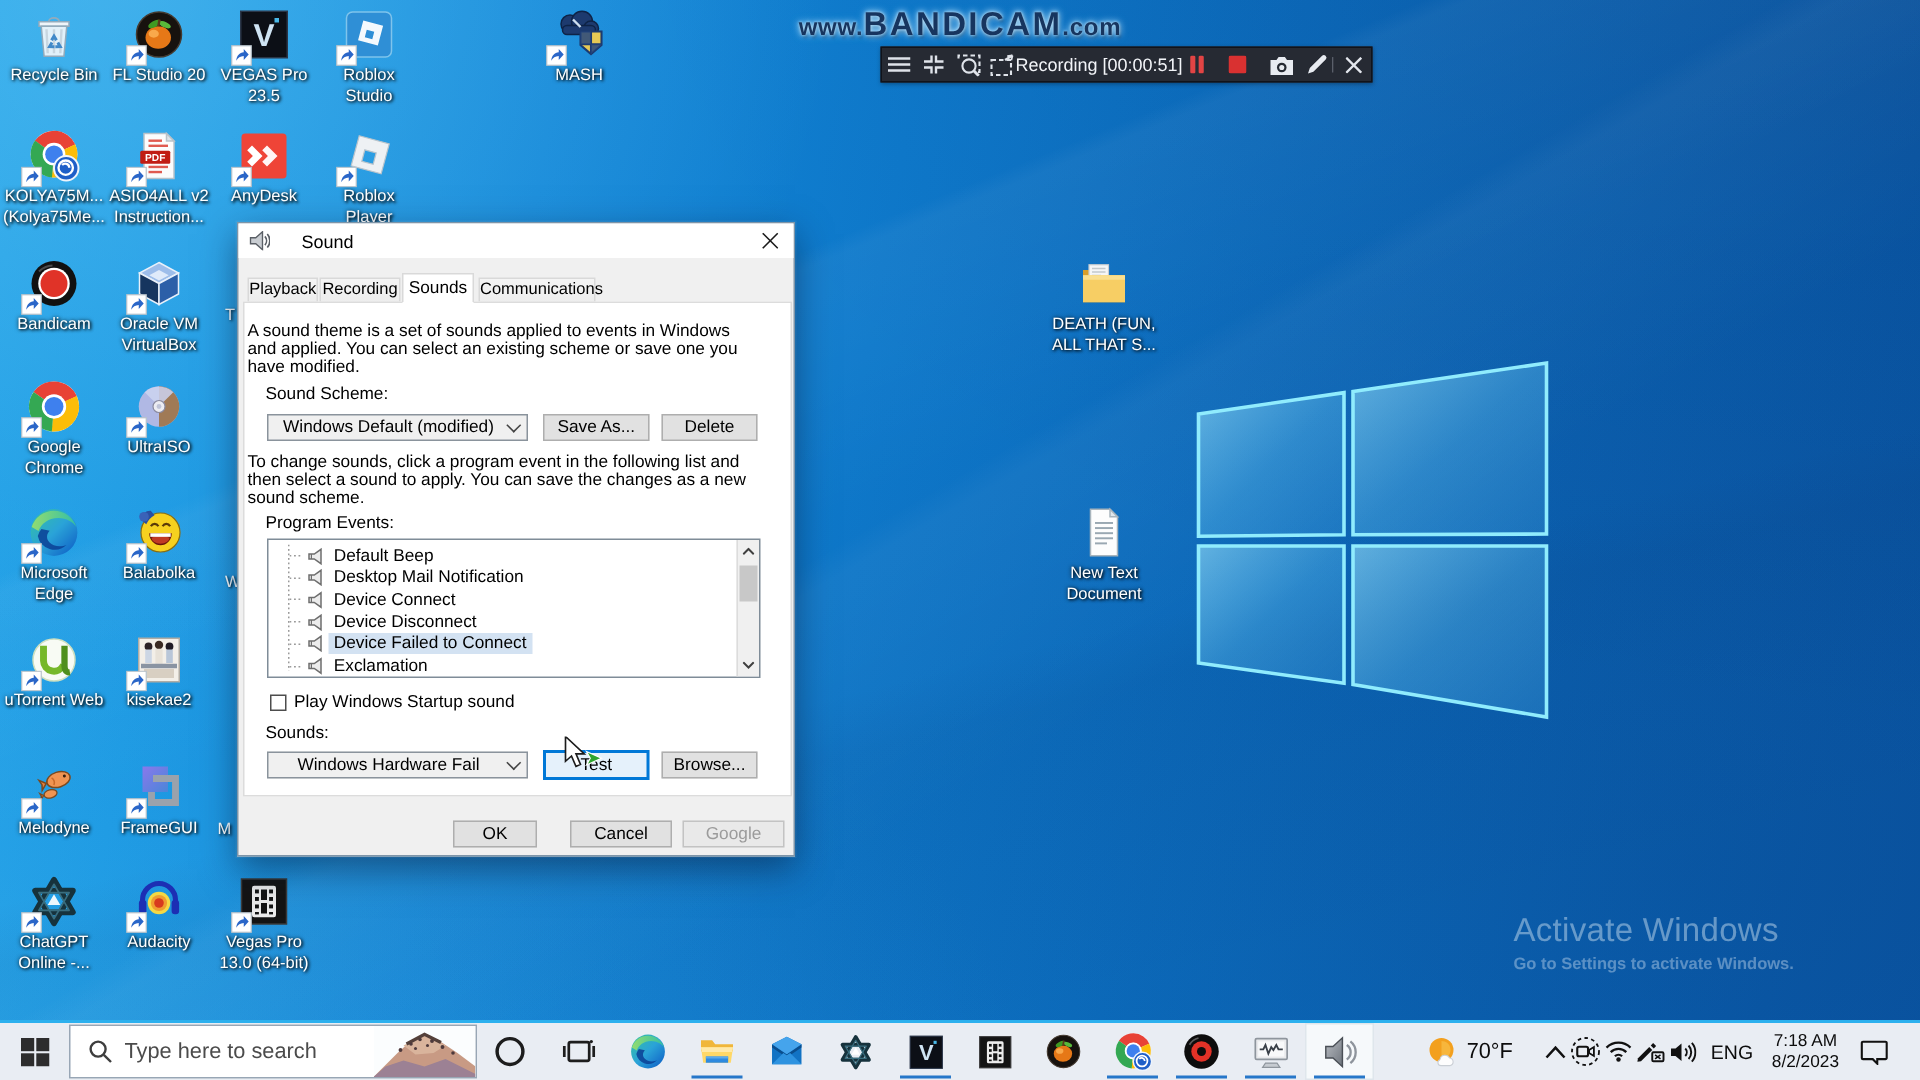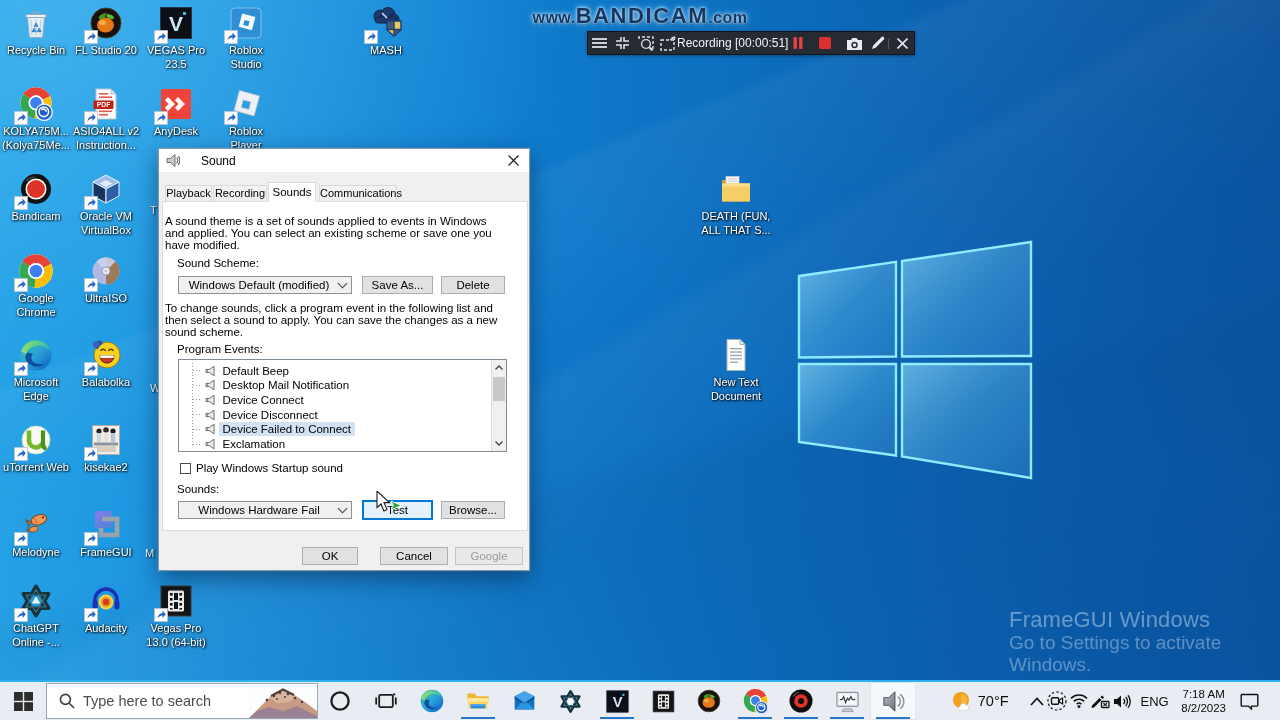--- a/index.html
+++ b/index.html
@@ -19,21 +19,21 @@
     linear-gradient(166deg, rgba(10,40,90,0) 58%, rgba(10,40,90,.06) 62%, rgba(10,40,90,0) 82%);}
   .winlogo{position:absolute;left:797px;top:240px;}
   
   .bandicam-wm{position:absolute;top:3px;left:0;width:100%;text-align:center;white-space:nowrap;
     color:#17355f;font-weight:bold;letter-spacing:.5px;
     text-shadow:0 0 2px #bfe4fb,0 0 4px #9ed3f5,0 0 6px #7fc2ef,1px 2px 2px rgba(3,22,52,.45);}
   .bandicam-wm .wm-small{font-size:16px;}
   .bandicam-wm .wm-big{font-size:22px;letter-spacing:1.6px;}
   .activate{position:absolute;left:1009px;top:608px;color:rgba(214,230,244,.46);}
   .activate .a1{font-size:22px;line-height:24px;letter-spacing:.2px;}
-  .activate .a2{font-size:19px;line-height:22px;color:rgba(214,230,244,.40);}
+  .activate .a2{font-size:11px;line-height:22px;color:rgba(214,230,244,.40);font-weight:bold;}
   
   .recbar{position:absolute;left:587px;top:31px;width:328px;height:24px;background:#262a33;
     border:1px solid #11131a;box-sizing:border-box;box-shadow:0 1px 3px rgba(0,0,0,.35);}
   .recbar .rb{position:absolute;top:0;height:22px;width:24px;display:flex;align-items:center;justify-content:center;transform:translateX(-50%);}
   .recbar .rb svg{display:block;}
   .rec-status{position:absolute;left:89px;top:0;height:22px;display:flex;align-items:center;color:#f2f4f8;font-size:12px;white-space:nowrap;}
   .rec-sep{position:absolute;left:299px;top:0;height:22px;display:flex;align-items:center;color:#5a5f6a;font-size:11px;}
   
   .dicon{position:absolute;width:76px;text-align:center;cursor:default;}
   .dicon .art{position:relative;width:36px;height:36px;margin:0 auto;}
@@ -688,21 +688,21 @@
           <div>Vegas Pro</div>
           <div>13.0 (64-bit)</div>
         </div>
       </div>
       <div class="frag" style="left: 150px; top: 204px;">T</div>
       <div class="frag" style="left: 150px; top: 382px;">W</div>
       <div class="frag" style="left: 145px; top: 547px;">M</div>
     </div>
 
   <div class="activate">
-    <div class="a1">FrameGUI Windows</div>
+    <div class="a1">Activate Windows</div>
     <div class="a2">Go to Settings to activate Windows.</div>
   </div>
 
   <div class="dialog">
     <div class="dlg-titlebar">
       <span class="dlg-ticon">
           <svg width="14" height="13" viewBox="0 0 14 13">
             <polygon points="9,0.5 9,12.5 4.5,8.5 1,8.5 1,4.5 4.5,4.5" fill="#c9cdd2" stroke="#5a5f66" stroke-width="0.9"></polygon>
             <path d="M10.6,3.6 a4.4,4.4 0 0 1 0,5.8 M12.2,2 a6.8,6.8 0 0 1 0,9" stroke="#5a5f66" stroke-width="1.1" fill="none"></path>
           </svg>

